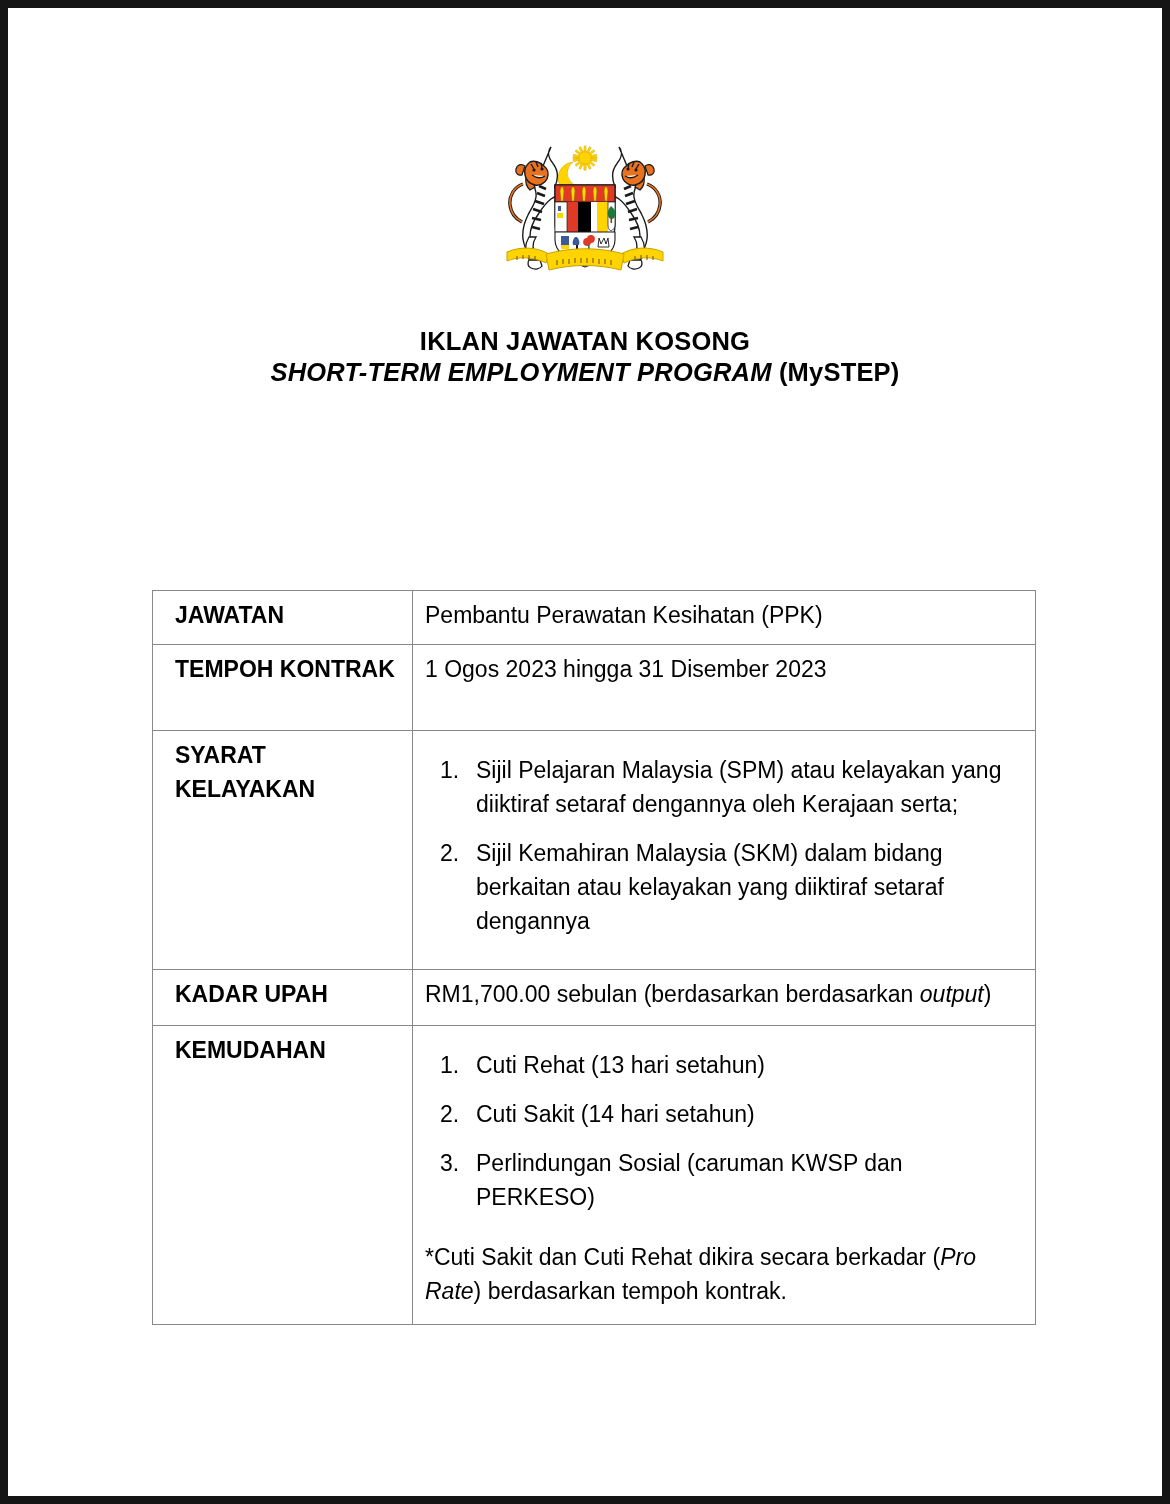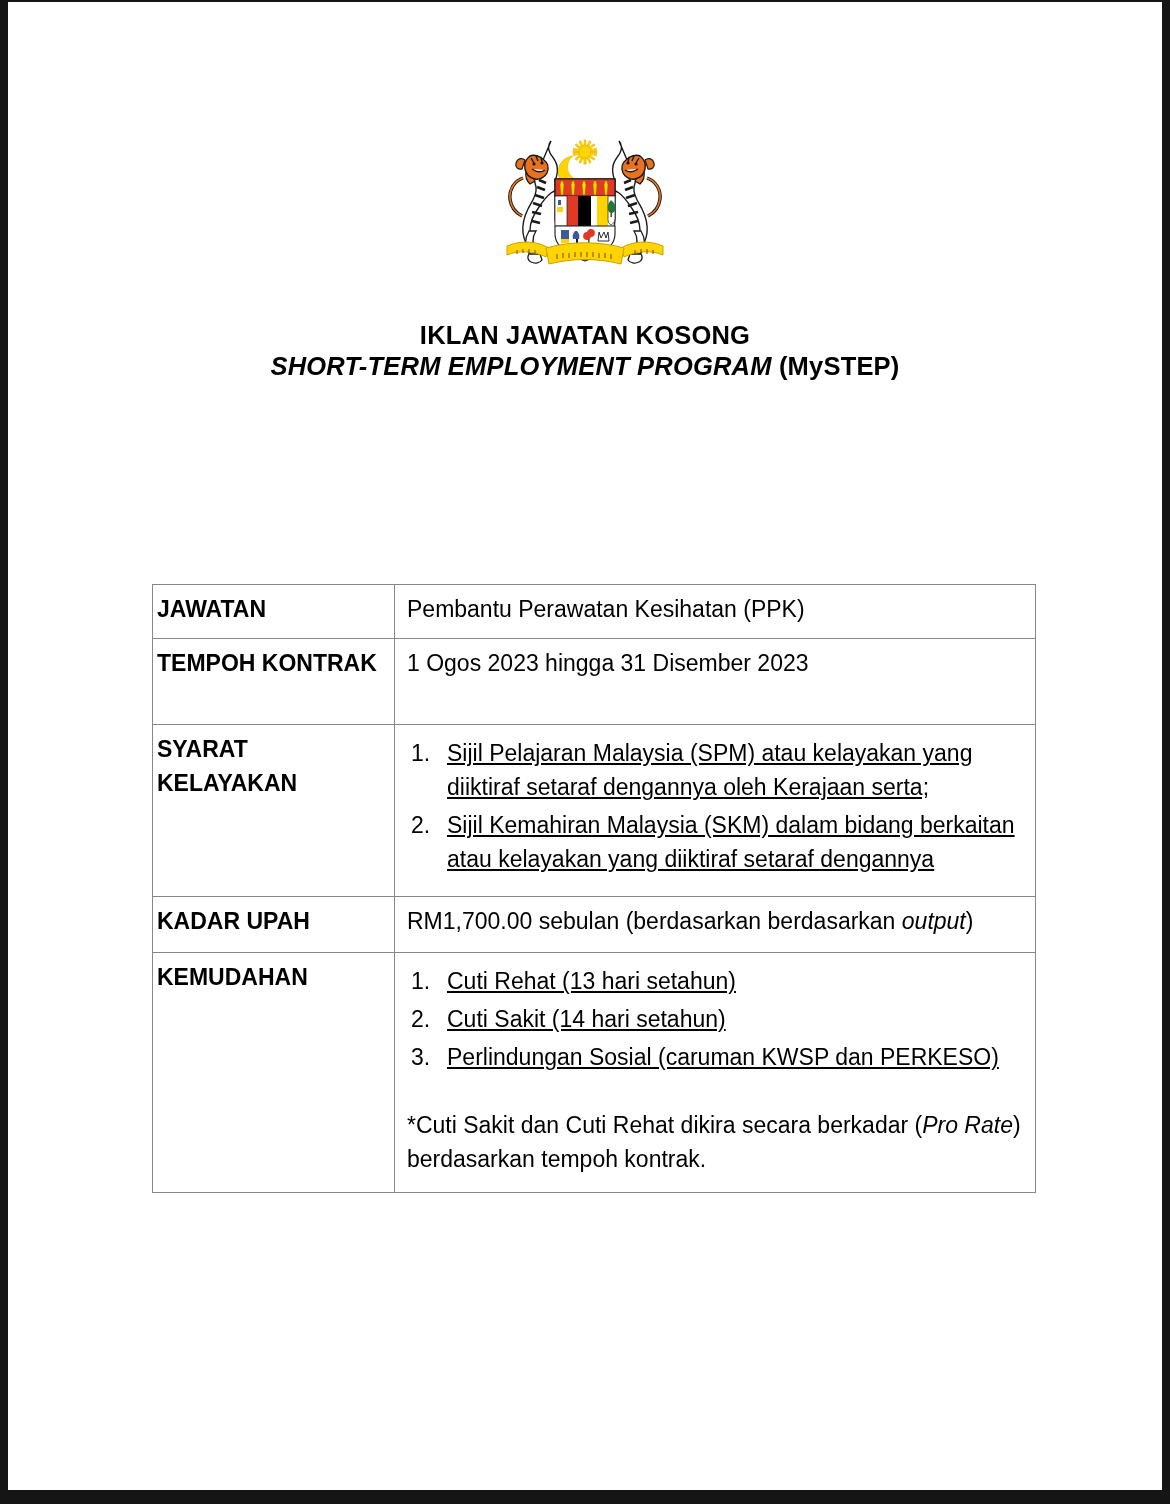--- a/index.html
+++ b/index.html
@@ -19,21 +19,21 @@
     position: absolute;
     left: 0; top: 0;
     width: 1170px;
     height: 1504px;
     background: #151515;
     box-sizing: border-box;
   }
   .page {
     position: absolute;
     left: 8px;
-    top: 2px;
+    top: 8px;
     width: 1154px;
     height: 1488px;
     background: #ffffff;
     box-sizing: border-box;
     overflow: hidden;
   }
 
   
   .emblem-wrap {
     position: absolute;
@@ -94,50 +94,49 @@
     border: 1px solid #888888;
     vertical-align: top;
     padding: 7px 9px 14px 9px;
     font-size: 23px;
     line-height: 34px;
     color: #000;
   }
   .info-table td.label {
     width: 228px;
     font-weight: bold;
-    padding-left: 4px;
+    padding-left: 22px;
     margin-top: 15px;
   }
   .info-table td.value {
     padding-left: 12px;
   }
   .value i { font-style: italic; }
 
   
   ol.num {
     margin: 0;
     padding: 0;
     list-style: none;
     counter-reset: itm;
   }
   ol.num > li {
     counter-increment: itm;
     position: relative;
     padding-left: 36px;
-    margin: 4px;
-    text-decoration: underline;
+    margin: 15px;
   }
   ol.num > li::before {
     content: counter(itm) ".";
     position: absolute;
     left: 0;
     top: 0;
   }
   .note {
-    margin-top: 34px;
+    margin-top: 26px;
   }
 
   
   tr.r-jawatan td     { padding-bottom: 12px; }
   tr.r-tempoh td      { padding-bottom: 44px; }
   tr.r-syarat td      { padding-bottom: 16px; }
   tr.r-kadar td       { padding-bottom: 14px; }
   tr.r-kemudahan td   { padding-bottom: 16px; }
   tr.r-kekosongan td  { padding-bottom: 30px; }
 </style>

